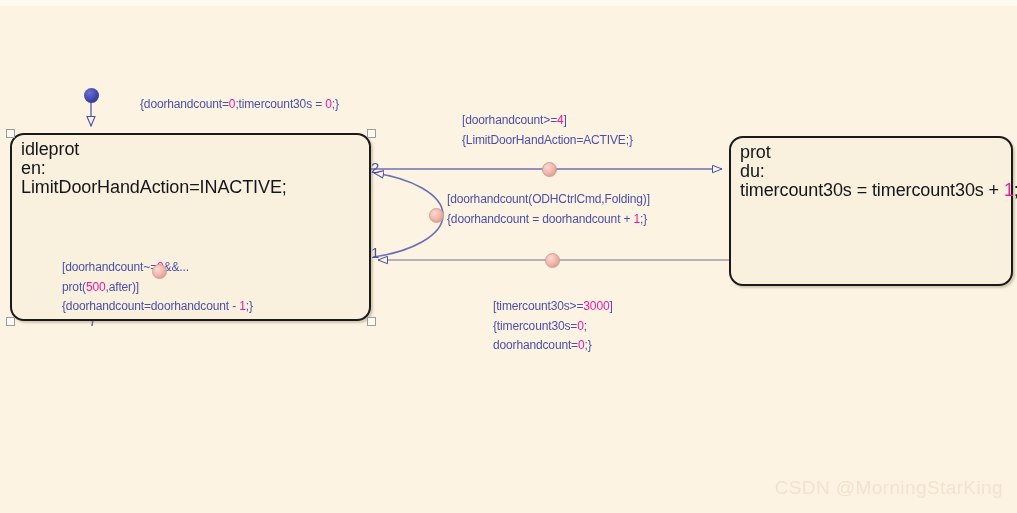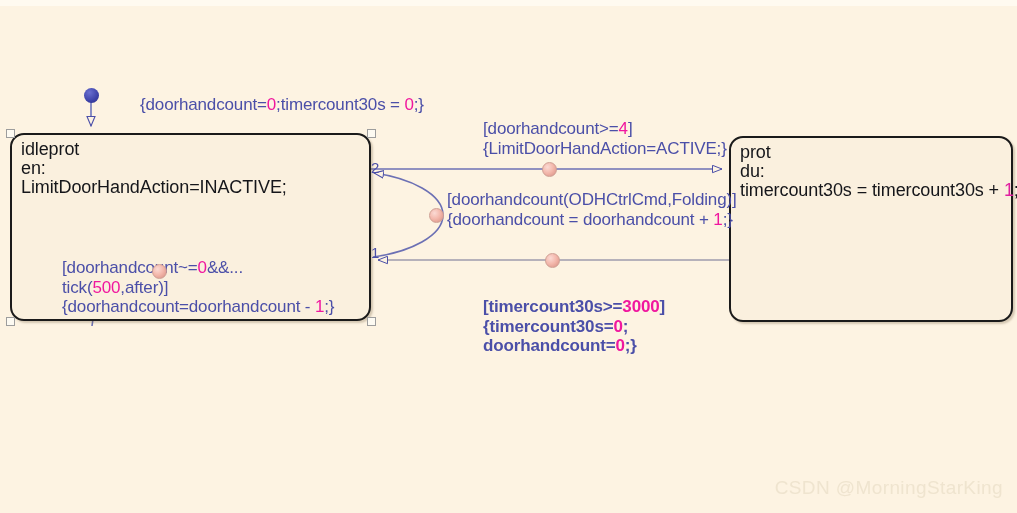--- a/index.html
+++ b/index.html
@@ -54,21 +54,21 @@
     width: 9px;
     height: 9px;
     background: #fdfaf2;
     border: 1px solid #9d9d9d;
     box-sizing: border-box;
   }
   
   .tlabel {
     position: absolute;
     color: #4b4fa8;
-    font-size: 17px;
+    font-size: 12px;
     line-height: 19.5px;
     white-space: pre;
     letter-spacing: -0.15px;
   }
   .tlabel .num { color: #f0179f; }
   
   .junction {
     position: absolute;
     width: 15px;
     height: 15px;
@@ -143,40 +143,40 @@
     <div class="state-label"><span>idleprot</span>
 <span>en:</span>
 <span>LimitDoorHandAction=INACTIVE;</span></div>
   </div>
 
   <div class="handle" style="left:6px;  top:129px;"></div>
   <div class="handle" style="left:367px;top:129px;"></div>
   <div class="handle" style="left:6px;  top:317px;"></div>
   <div class="handle" style="left:367px;top:317px;"></div>
 
-  <div class="state" id="state-prot" style="left:729px; top:136px; width:284px; height:186px;">
+  <div class="state" id="state-prot" style="left:729px; top:136px; width:284px; height:150px;">
     <div class="state-label"><span>prot</span>
 <span>du:</span>
 <span><span>timercount30s = timercount30s + </span><span class="num">1</span><span>;</span></span></div>
   </div>
 
   <div class="tlabel" style="left:140px; top:95px;"><span>{doorhandcount=</span><span class="num">0</span><span>;timercount30s = </span><span class="num">0</span><span>;}</span></div>
 
-  <div class="tlabel" style="left:462px; top:119px;margin-left:21px;"><span>[doorhandcount&gt;=</span><span class="num">4</span><span>]</span>
+  <div class="tlabel" style="left:462px; top:111px;"><span>[doorhandcount&gt;=</span><span class="num">4</span><span>]</span>
 <span>{LimitDoorHandAction=ACTIVE;}</span></div>
 
   <div class="tlabel" style="left:447px; top:190px;"><span>[doorhandcount(ODHCtrlCmd,Folding)]</span>
 <span>{doorhandcount = doorhandcount + </span><span class="num">1</span><span>;}</span></div>
 
-  <div class="tlabel" style="left:483px; top:297px;font-weight:bold;"><span>[timercount30s&gt;=</span><span class="num">3000</span><span>]</span>
+  <div class="tlabel" style="left:493px; top:297px;"><span>[timercount30s&gt;=</span><span class="num">3000</span><span>]</span>
 <span>{timercount30s=</span><span class="num">0</span><span>;</span>
 <span>doorhandcount=</span><span class="num">0</span><span>;}</span></div>
 
   <div class="tlabel" style="left:62px; top:258px;"><span>[doorhandcount~=</span><span class="num">0</span><span>&amp;&amp;...</span>
-<span>tick(</span><span class="num">500</span><span>,after)]</span>
+<span>prot(</span><span class="num">500</span><span>,after)]</span>
 <span>{doorhandcount=doorhandcount - </span><span class="num">1</span><span>;}</span></div>
 
   <div class="tlabel" style="left:371px; top:158px; font-size:15px;">2</div>
   <div class="tlabel" style="left:371px; top:243px; font-size:15px;">1</div>
 
   <div class="junction" style="left:542px; top:162px;"></div>
   <div class="junction" style="left:429px; top:208px;"></div>
   <div class="junction" style="left:545px; top:253px;"></div>
   <div class="junction" style="left:152px; top:264px;"></div>
 

